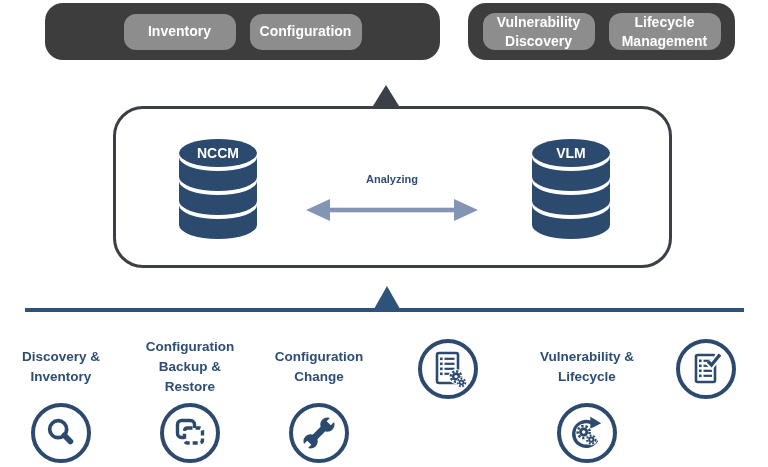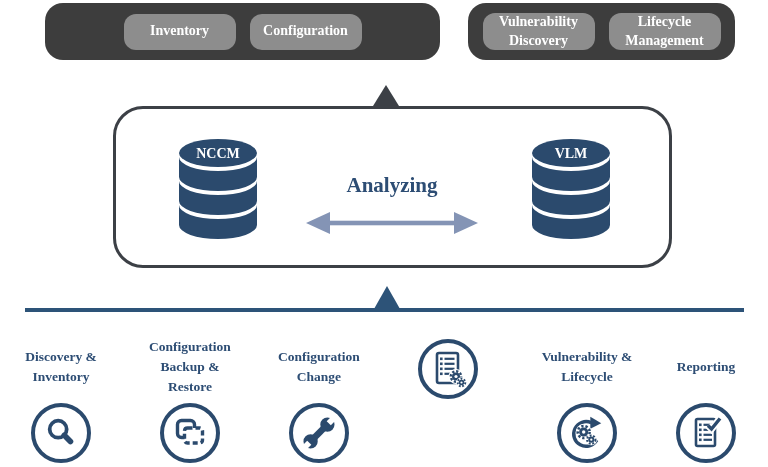--- a/index.html
+++ b/index.html
@@ -1,18 +1,18 @@
 <!DOCTYPE html>
 <html style="--band-bg: #3d3d3d; --pill-bg: #8d8d8d; --pill-text: #ffffff; --box-border: #3c4046; --navy: #2b4a6d; --blue-text: #2d4d74; --slate-arrow: #8494b5; --base-line: #2d5378;"><head>
 <meta charset="utf-8">
 <style>
   html,body{margin:0;padding:0;background:#fff;}
   #canvas{
     position:relative;width:768px;height:467px;background:#fff;overflow:hidden;
-    font-family:Liberation Serif, serif;
+    font-family:Liberation Sans, sans-serif;
   }
   
   .band{
     position:absolute;top:3px;height:57px;background:var(--band-bg,#3d3d3d);
     border-radius:18px;display:flex;align-items:center;justify-content:center;gap:14px;
   }
   .band-left{left:45px;width:395px;}
   .band-right{left:468px;width:267px;}
   .pill{
     background:var(--pill-bg,#8d8d8d);color:var(--pill-text,#fff);
@@ -35,21 +35,21 @@
     background:#fff;
   }
   .db{position:absolute;width:82px;height:104px;color:var(--navy,#2b4a6d);}
   .db-left{left:177px;top:137px;}
   .db-right{left:530px;top:137px;}
   .arrow-group{
     position:absolute;left:302px;top:173px;width:180px;
     display:flex;flex-direction:column;align-items:center;
   }
   .arrow-label{
-    color:var(--blue-text,#2d4d74);font-weight:bold;font-size:21px;margin-bottom:12px;
+    color:var(--blue-text,#2d4d74);font-weight:bold;font-size:11px;margin-bottom:12px;
   }
   .arrow-svg{width:172px;height:26px;color:var(--slate-arrow,#8494b5);}
   
   .base-line{
     position:absolute;left:25px;top:308px;width:719px;height:4px;
     background:var(--base-line,#2d5378);
   }
   
   .feature{
     position:absolute;top:335px;width:124px;
@@ -204,21 +204,20 @@
         <circle cx="16.5" cy="19" r="1.8" fill="#ffffff"></circle>
         <circle cx="24.5" cy="27" r="6" fill="#ffffff"></circle>
         <circle cx="24.5" cy="27" r="3.2" fill="currentColor"></circle>
         <circle cx="24.5" cy="27" r="4.4" fill="none" stroke="currentColor" stroke-width="2.1" stroke-dasharray="2 1.7"></circle>
         <circle cx="24.5" cy="27" r="1.2" fill="#ffffff"></circle>
       </svg>
     </div>
   </div>
 
   <div class="feature" style="left:644px">
-    <div class="feature-label">Reporting</div>
     <div class="icon-circle">
       <svg width="38" height="38" viewBox="0 0 38 38">
         <rect x="9" y="5" width="19" height="27" rx="1.5" fill="#ffffff" stroke="currentColor" stroke-width="2.6"></rect>
         <g fill="currentColor">
           <rect x="12" y="9.5" width="2.6" height="2.6"></rect>
             <rect x="16.5" y="9.7" width="8.5" height="2.2"></rect>
           <rect x="12" y="14.5" width="2.6" height="2.6"></rect>
             <rect x="16.5" y="14.7" width="8.5" height="2.2"></rect>
           <rect x="12" y="19.5" width="2.6" height="2.6"></rect>
             <rect x="16.5" y="19.7" width="8.5" height="2.2"></rect>

